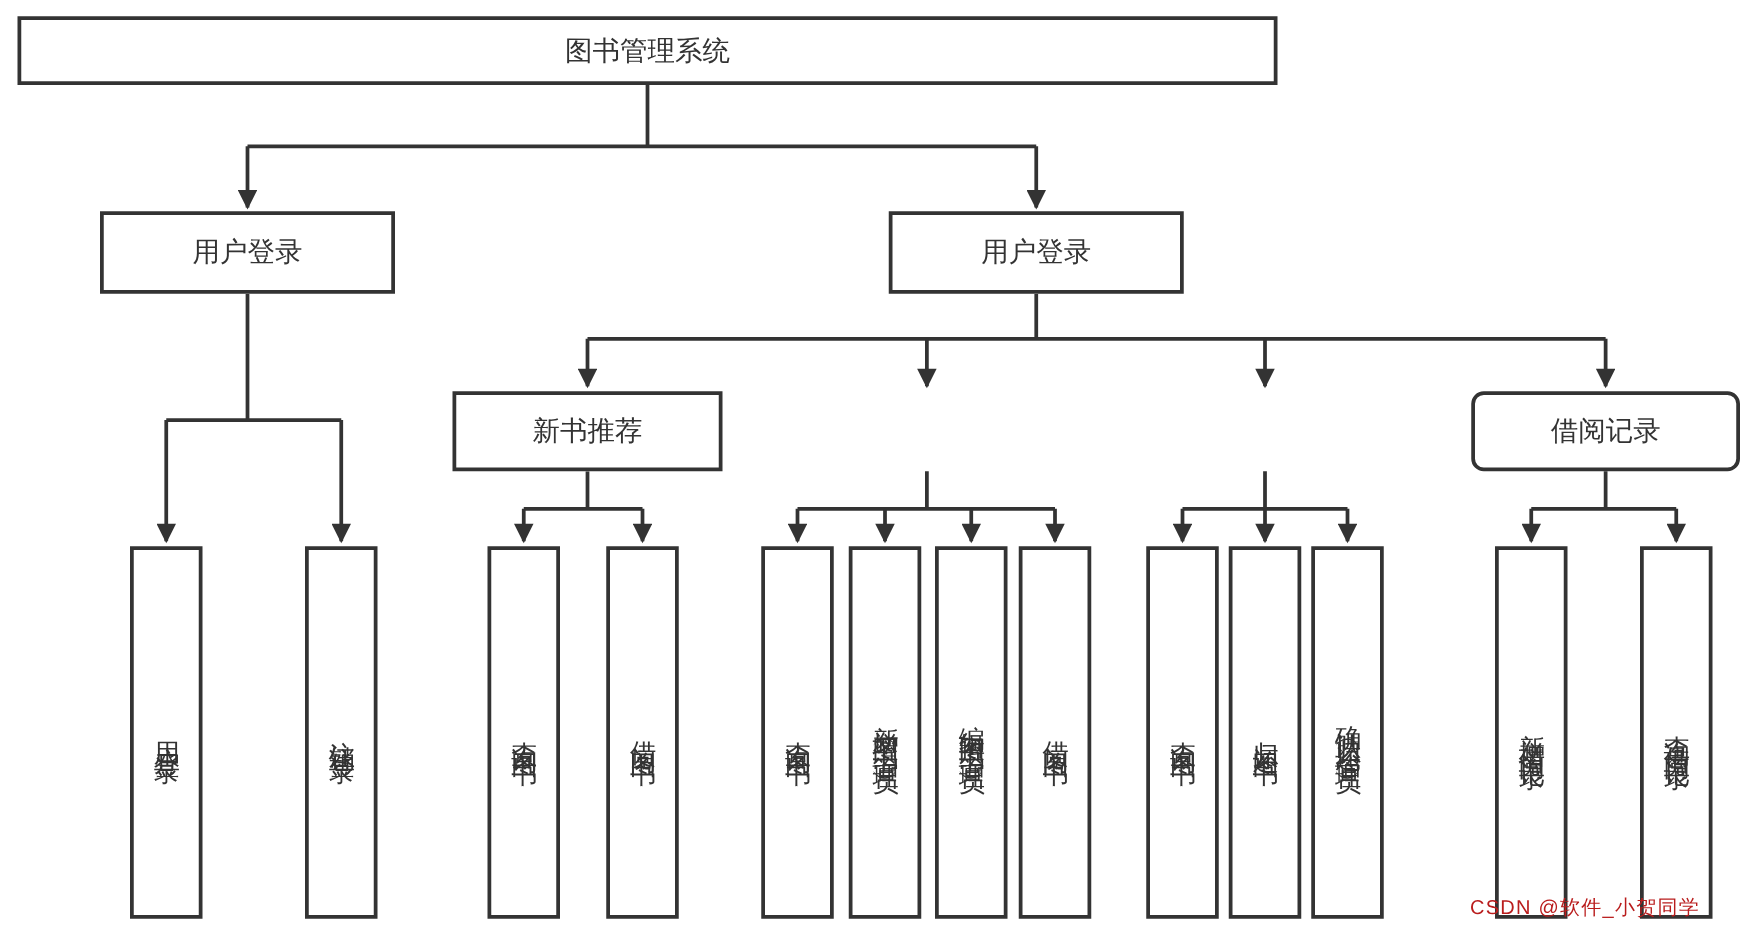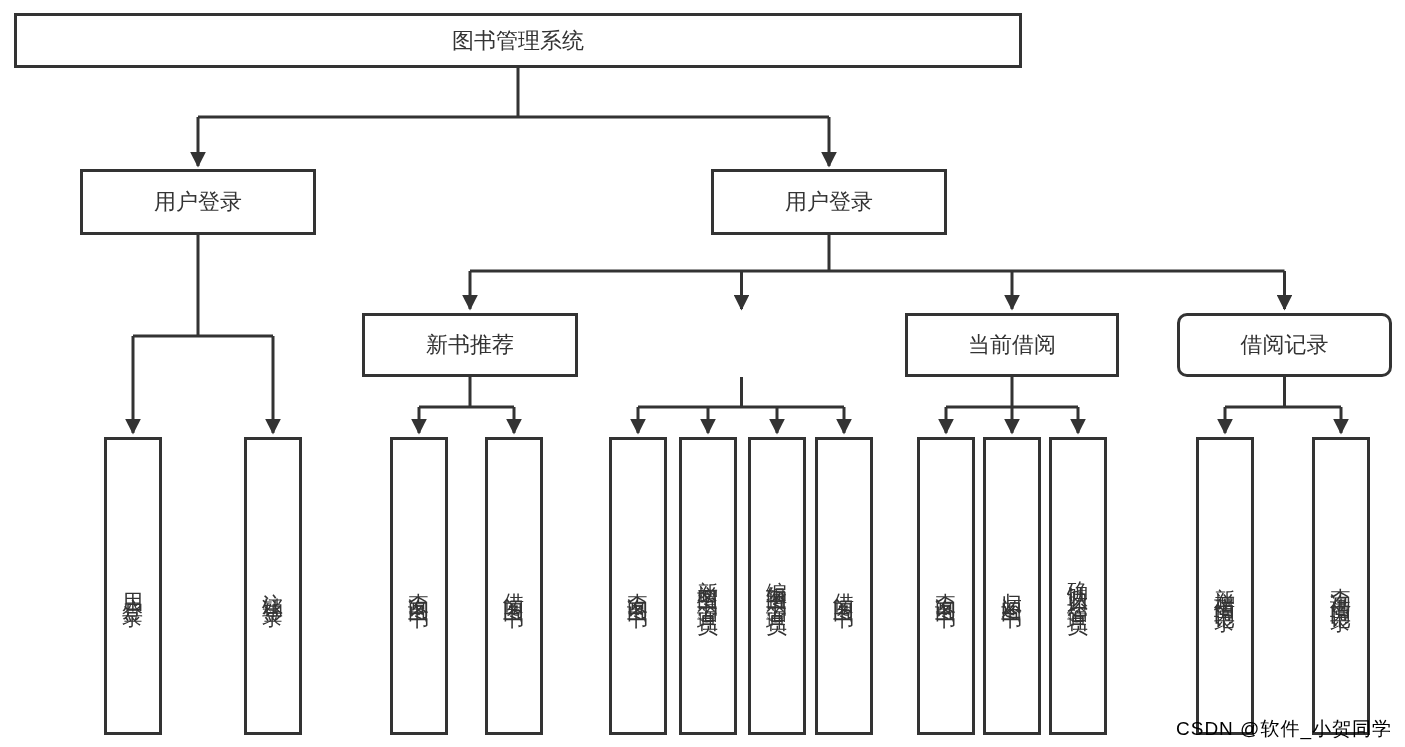--- a/index.html
+++ b/index.html
@@ -14,21 +14,21 @@
     display:flex;align-items:center;justify-content:center;z-index:2;
   }
   .hlabel{font-size:22px;white-space:nowrap;text-align:center;}
   .leaf{width:58px;height:298px;top:437px;}
   .vtext{
     writing-mode:vertical-rl;text-orientation:mixed;
     font-size:21px;letter-spacing:5px;line-height:1;white-space:nowrap;
   }
   .watermark{
     position:absolute;left:1176px;top:716px;z-index:3;
-    font-size:19px;color:#000000;white-space:nowrap;letter-spacing:1px;
+    font-size:16px;color:#b91c1c;white-space:nowrap;letter-spacing:1px;
   }
 </style>
 </head>
 <body>
 
 <div class="stage">
 
   <svg class="connectors" viewBox="0 0 1405 747" xmlns="http://www.w3.org/2000/svg">
     <defs>
       <marker id="arrow" viewBox="0 0 10 10" refX="9" refY="5" markerWidth="7" markerHeight="5.2" orient="auto">
@@ -65,23 +65,20 @@
 
   <div class="node" style="left:80px;top:169px;width:236px;height:66px;">
     <span class="hlabel">用户登录</span>
   </div>
   <div class="node" style="left:711px;top:169px;width:236px;height:66px;">
     <span class="hlabel">用户登录</span>
   </div>
 
   <div class="node" style="left:362px;top:313px;width:216px;height:64px;">
     <span class="hlabel">新书推荐</span>
-  </div>
-  <div class="node" style="left:905px;top:313px;width:214px;height:64px;">
-    <span class="hlabel">当前借阅</span>
   </div>
   <div class="node" style="left:1177px;top:313px;width:215px;height:64px;border-radius:10px;">
     <span class="hlabel">借阅记录</span>
   </div>
 
   <div class="node leaf" style="left:104px;">
     <span class="vtext">用户登录</span>
   </div>
   <div class="node leaf" style="left:244px;">
     <span class="vtext">注销登录</span>

